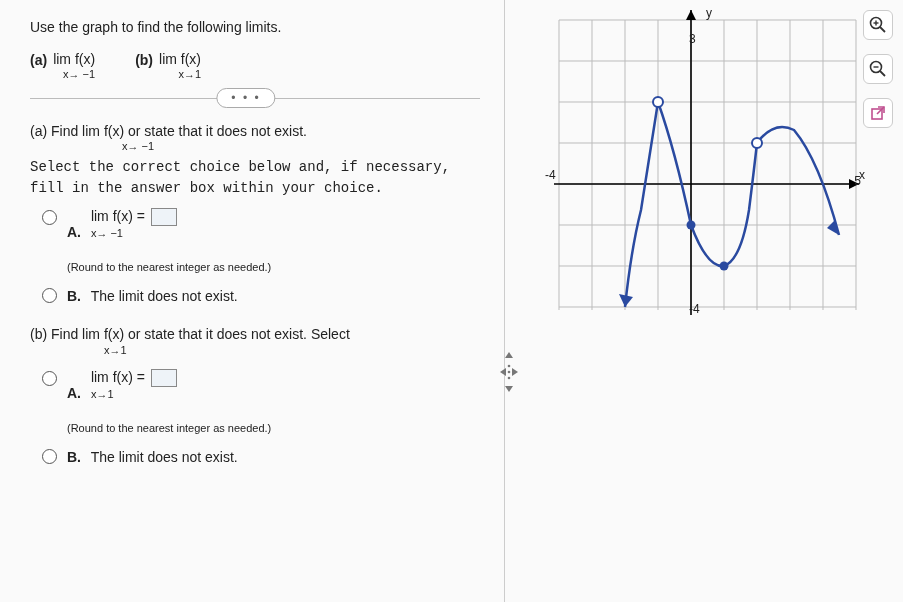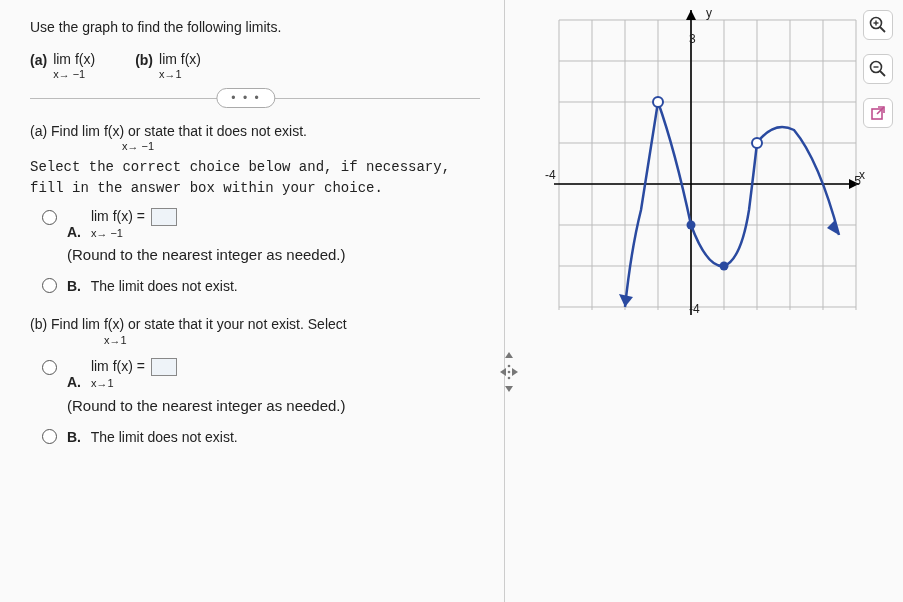--- a/index.html
+++ b/index.html
@@ -28,21 +28,21 @@
     padding: 10px 10px 10px 0;
   }
   .divider-v {
     width: 1px;
     background: #ccc;
     margin: 0 4px;
   }
   .instr { margin-bottom: 14px; line-height: 1.4; }
   .parts-row { display: flex; gap: 40px; margin-bottom: 18px; }
   .part-item { display:flex; gap:6px; align-items:flex-start;}
-  .lim-block { display:inline-block; text-align:left; line-height:1.1; }
+  .lim-block { display:inline-block; text-align:right; line-height:1.1; }
   .lim-top { display:block; }
   .lim-sub { display:block; font-size:11px; margin-top:1px;}
   .hr-dots {
     border-top: 1px solid #bbb;
     position: relative;
     margin: 18px 0 22px 0;
   }
   .dots-btn {
     position:absolute;
     left:48%;
@@ -61,21 +61,21 @@
   .choice-row { display:flex; align-items:flex-start; gap:10px; margin:10px 0 4px 12px;}
   .radio {
     width:15px; height:15px; border:1.5px solid #555; border-radius:50%;
     margin-top:2px; flex-shrink:0; cursor:pointer; background:#fff;
   }
   .choice-label { font-weight:bold; margin-right:6px;}
   .answer-box {
     width:26px; height:18px; border:1px solid #888; background:#eef3f8;
     display:inline-block; vertical-align:middle; margin-left:2px;
   }
-  .sub-note { font-size:15px; margin-left:0; margin-top:2px;}
+  .sub-note { font-size:11px; margin-left:0; margin-top:18px;}
 
   
   .graph-wrap {
     position:absolute;
     top:10px; left:40px;
     width:310px; height:310px;
   }
   .axis-label-y { position:absolute; top:-4px; left:157px; font-size:12px;}
   .axis-label-x { position:absolute; top:158px; right:-6px; font-size:12px;}
   .tick-3 { position:absolute; top:22px; left:140px; font-size:12px;}
@@ -166,21 +166,21 @@
       <div class="choice-row">
         <div class="radio"></div>
         <div>
           <span class="choice-label">B.</span>
           <span>The limit does not exist.</span>
         </div>
       </div>
     </div>
 
     <div class="q-block">
-      <div>(b) Find lim f(x) or state that it your not exist. Select</div>
+      <div>(b) Find lim f(x) or state that it does not exist. Select</div>
       <div style="font-size:11px; margin-left:74px; margin-top:-2px;">x→1</div>
 
       <div class="choice-row">
         <div class="radio"></div>
         <div>
           <span class="choice-label">A.</span>
           <span class="lim-block" style="text-align:left;">
             <span class="lim-top">
                <span>lim f(x) =</span>
                <span class="answer-box"></span>

